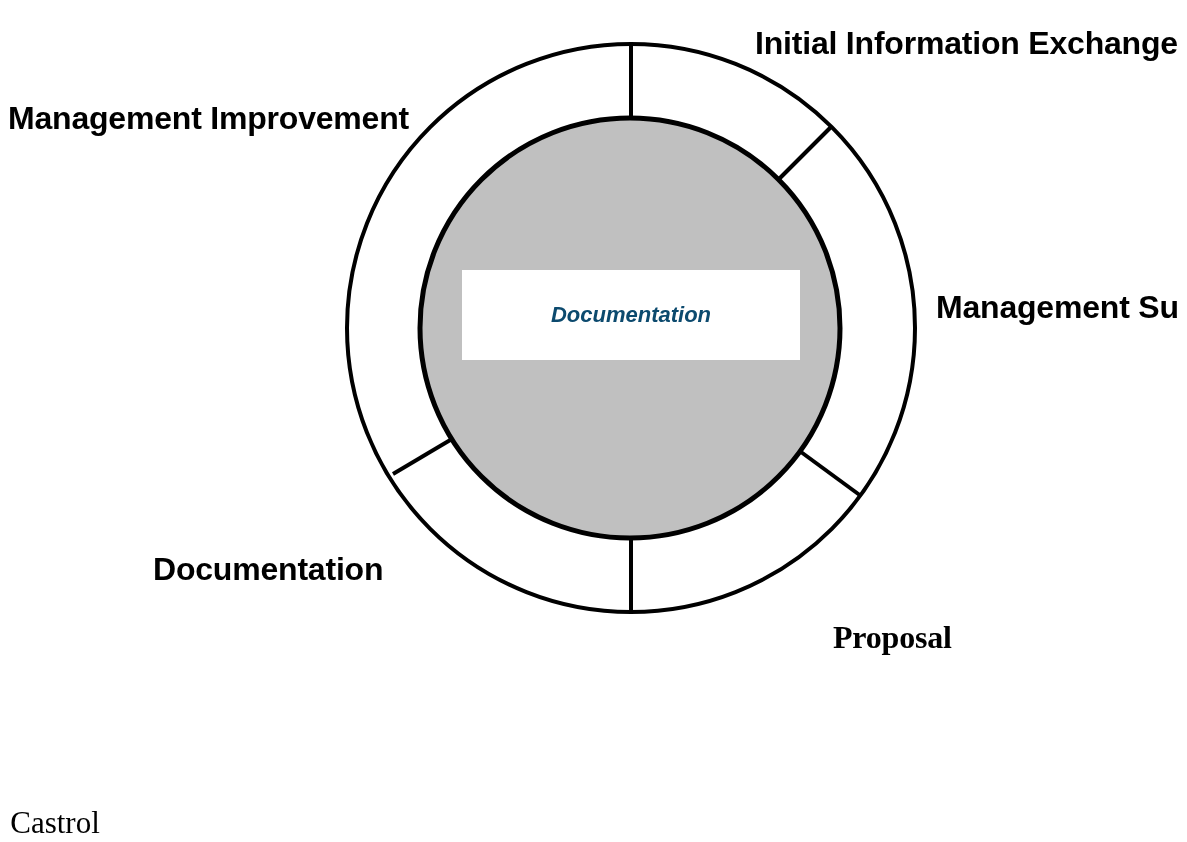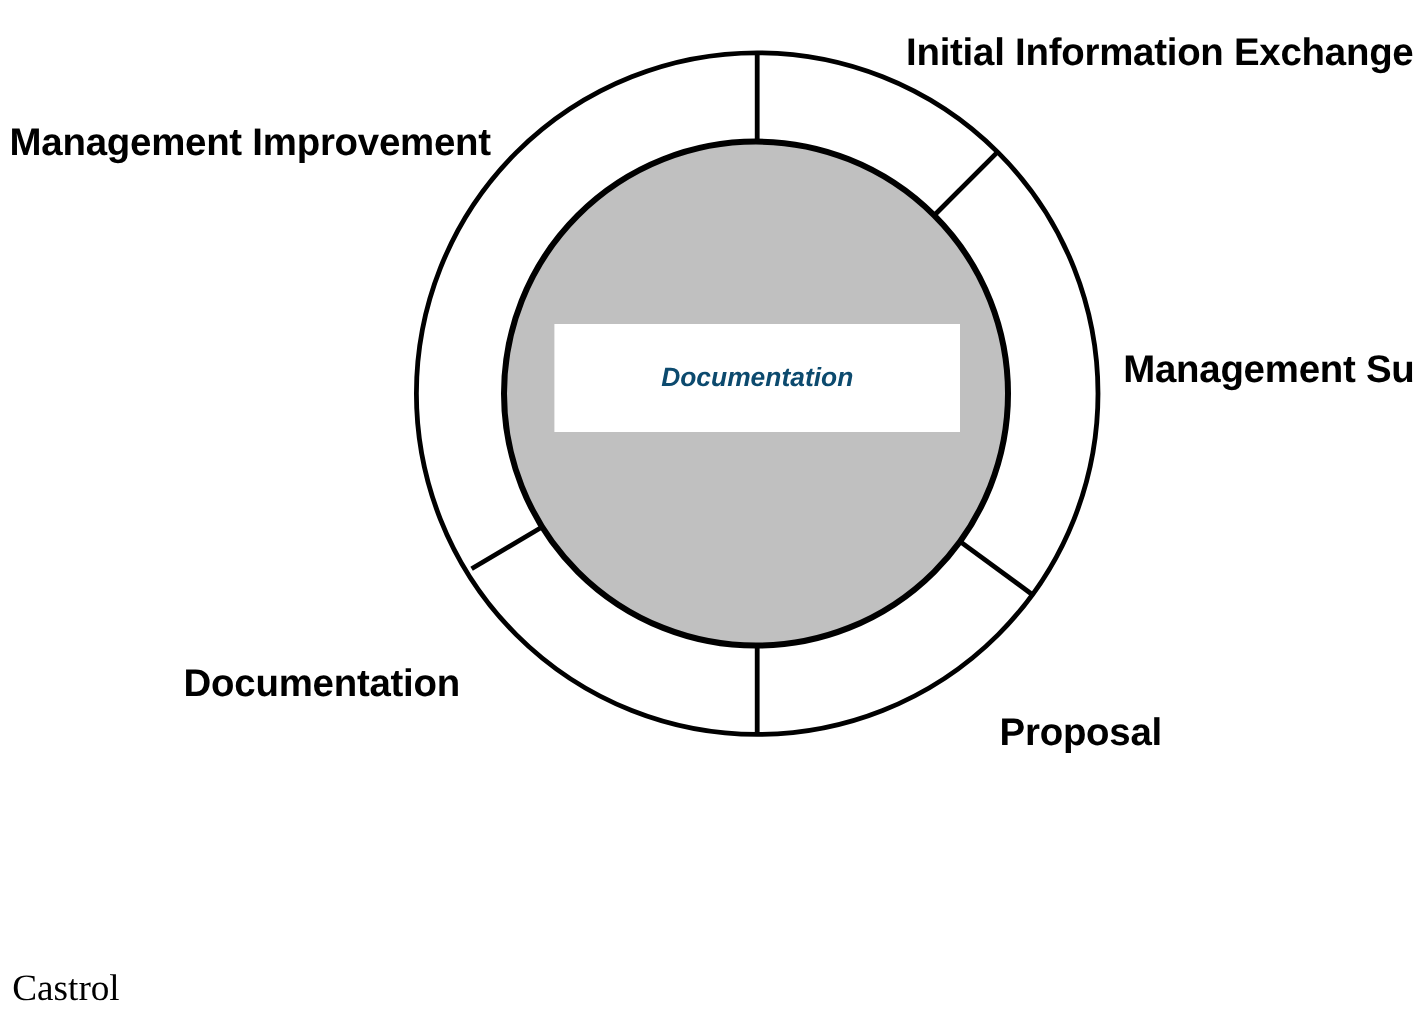--- a/index.html
+++ b/index.html
@@ -39,21 +39,22 @@
   #label-initial-information-exchange {
     left: 755px;
     top: 27px;
   }
   #label-management-support {
     left: 936px;
     top: 291px;
   }
   #label-proposal {
     left: 833px;
-    top: 594px;
+    top: 621px;
+    font-family: Liberation Serif, serif;
   }
   #label-implementation {
     left: 153px;
     top: 553px;
   }
   #label-continuous-improvement {
     left: 8px;
     top: 102px;
   }
 

